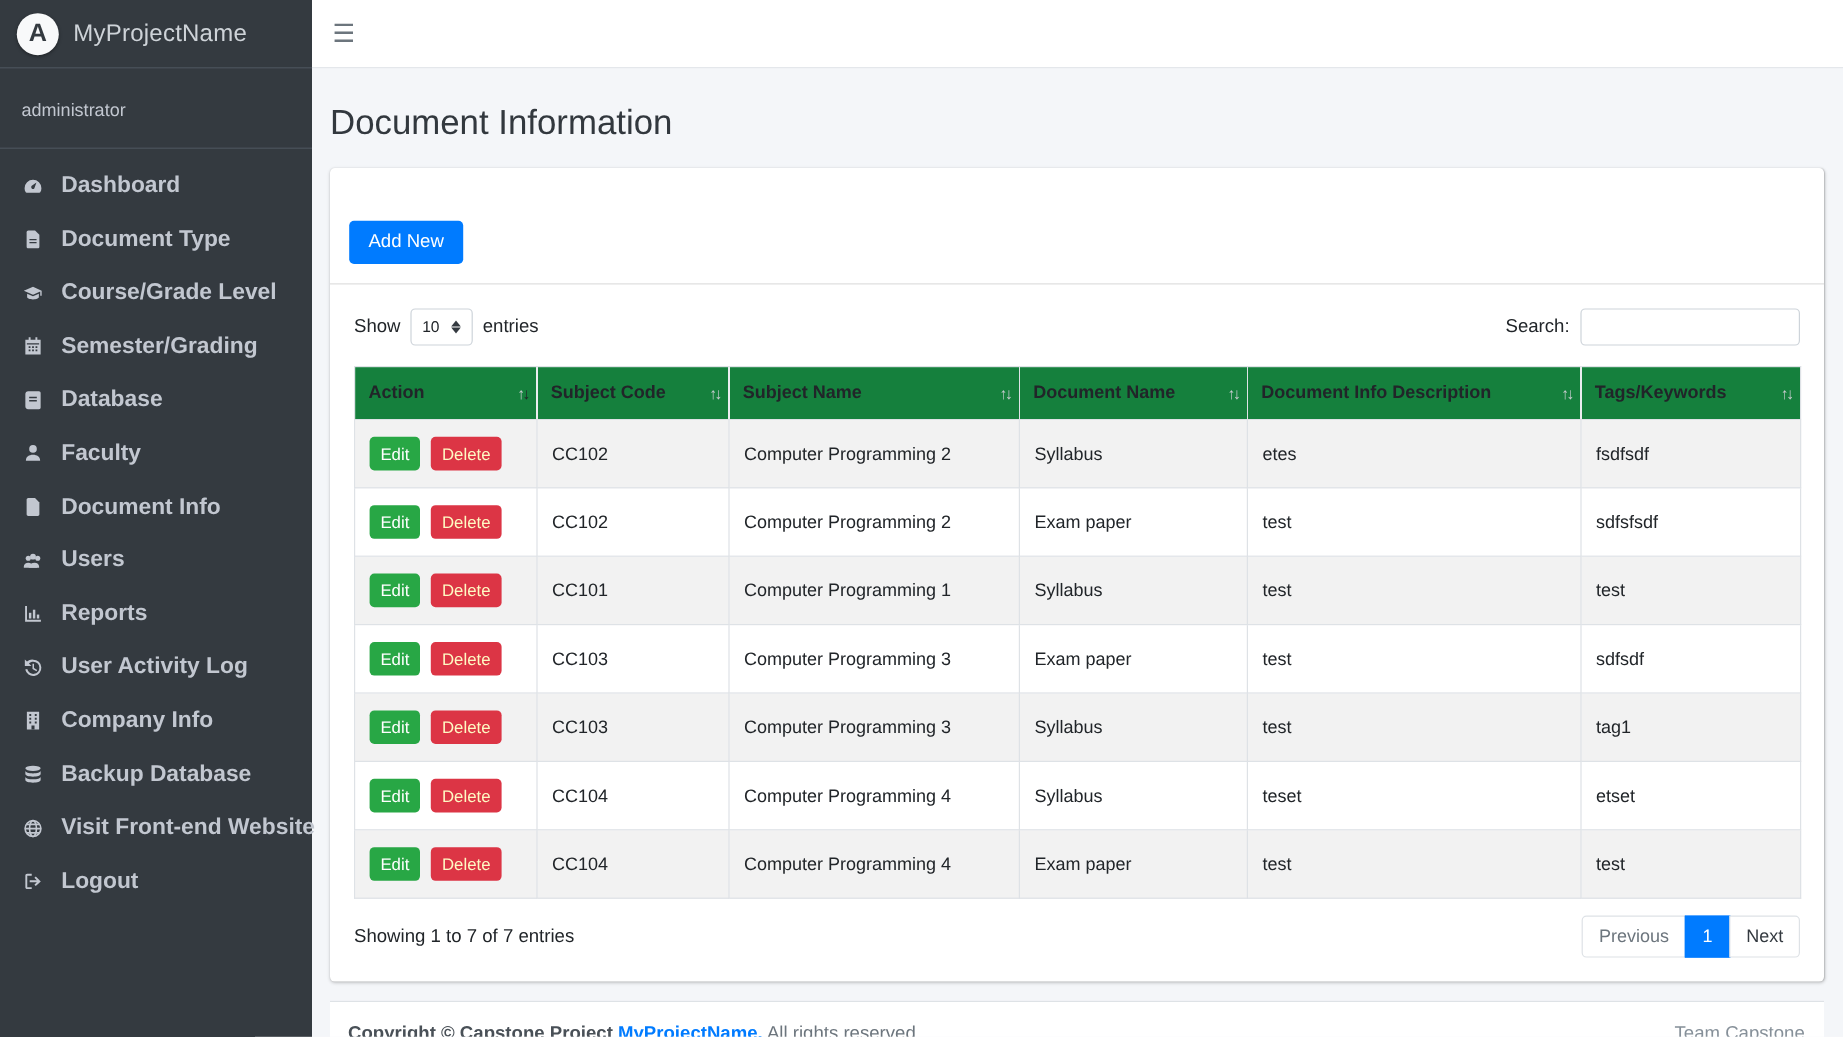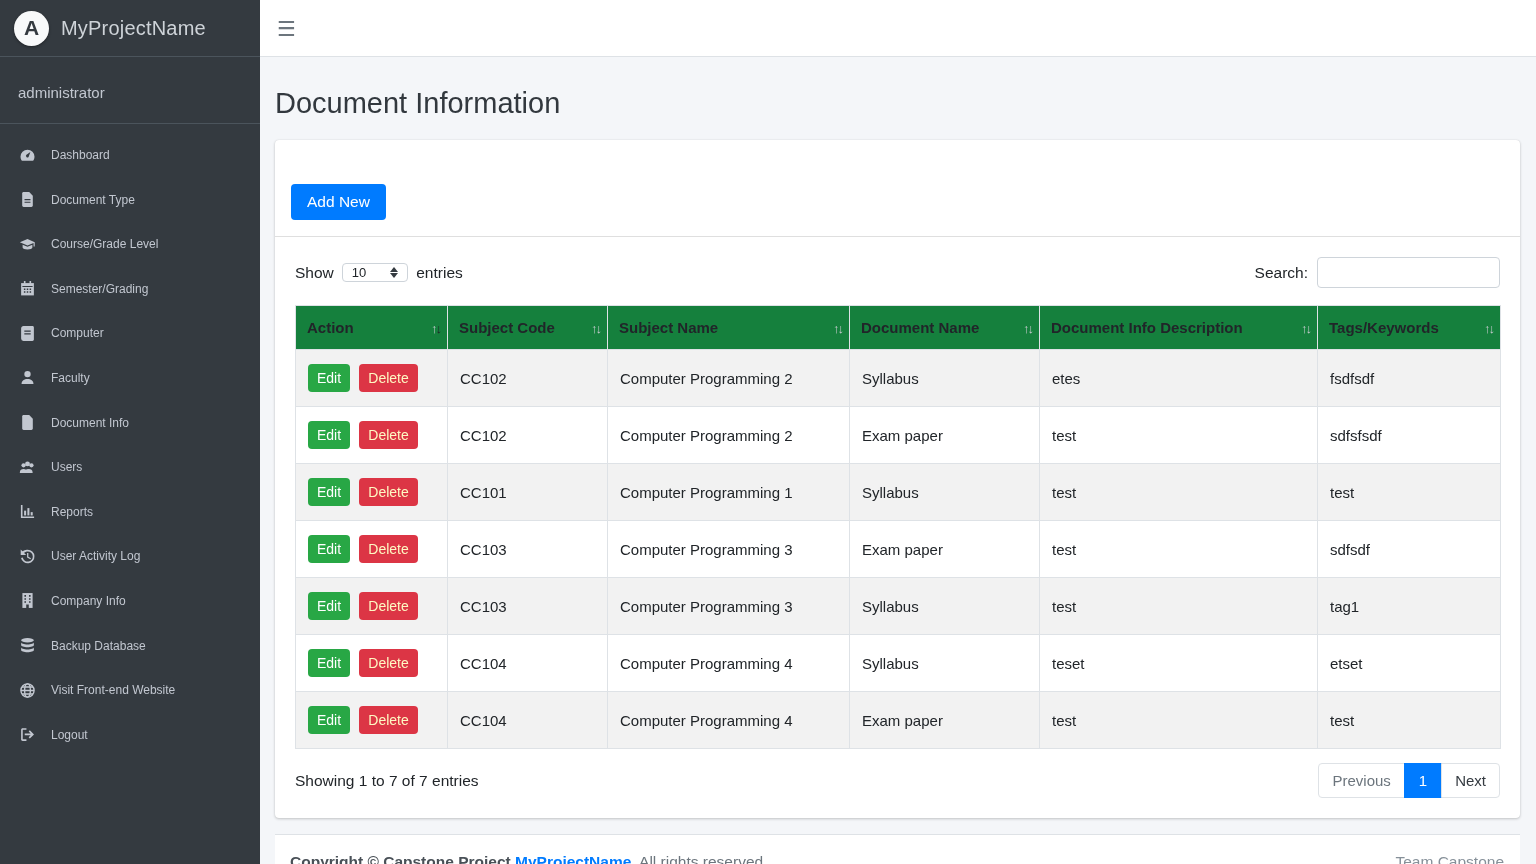--- a/index.html
+++ b/index.html
@@ -23,39 +23,39 @@
   .brand-name{color:#ced3d8;font-size:20px;font-weight:300;letter-spacing:.2px;}
   .user-panel{padding:27px 18px 22px 18px;border-bottom:1px solid #4b545c;}
   .user-name{color:var(--sidebar-text);font-size:15px;}
   .nav{list-style:none;margin:0;padding:13px 8px;}
   .nav-item{display:flex;align-items:center;height:36px;margin-bottom:8.6px;padding:0 8px;
     border-radius:4px;color:var(--sidebar-text);cursor:pointer;}
   .icon{width:22px;height:17px;display:inline-flex;align-items:center;justify-content:center;
     margin-right:13px;flex:0 0 22px;}
   .icon svg{width:17px;height:17px;fill:currentColor;}
   .icon.globe svg{fill:none;}
-  .nav-label{font-size:12px;white-space:nowrap;}
+  .nav-label{font-size:19px;white-space:nowrap;font-weight:bold;}
   
   .main{margin-left:260px;width:1276px;}
   .topbar{height:57px;background:#fff;border-bottom:1px solid var(--border);
     display:flex;align-items:center;padding:0 17px;}
   .hamburger{color:#6c757d;font-size:21px;cursor:pointer;line-height:1;}
   
   .content{background:var(--content-bg);padding:16px 16px 0 15px;min-height:753px;}
   .page-title{font-size:29px;font-weight:400;color:#32383e;margin:14px 0 20px 0;}
   .card{background:#fff;border-radius:4px;box-shadow:0 0 1px rgba(0,0,0,.125),0 1px 3px rgba(0,0,0,.2);}
   .card-header{padding:16px;border-bottom:1px solid rgba(0,0,0,.125);}
   .btn-primary{background:var(--accent);color:#fff;border:none;border-radius:4px;
     padding:9px 16px;font-size:15.5px;cursor:pointer;font-family:inherit;margin-top:28px;}
   .card-body{padding:20px;}
   
   .controls{display:flex;justify-content:space-between;align-items:center;margin-bottom:17px;}
   .show-entries{display:flex;align-items:center;gap:8px;font-size:15.5px;}
-  .length-select{display:inline-flex;align-items:center;gap:24px;border:1px solid #ced4da;
-    border-radius:4px;padding:4px 9px;height:19px;cursor:pointer;background:#fff;}
+  .length-select{display:inline-flex;align-items:center;gap:10px;border:1px solid #ced4da;
+    border-radius:4px;padding:4px 9px;height:31px;cursor:pointer;background:#fff;}
   .length-value{font-size:13px;}
   .select-arrows{display:flex;flex-direction:column;gap:1px;}
   .select-arrows i{display:block;width:0;height:0;border-left:4px solid transparent;border-right:4px solid transparent;}
   .arrow-up{border-bottom:5px solid #343a40;}
   .arrow-down{border-top:5px solid #343a40;}
   .search-wrap{display:flex;align-items:center;gap:9px;font-size:15.5px;}
   .search-input{width:183px;height:31px;border:1px solid #ced4da;border-radius:4px;padding:0 8px;
     font-family:inherit;font-size:14px;}
   
   table{border-collapse:collapse;width:100%;table-layout:fixed;}
@@ -143,21 +143,21 @@
     <span class="nav-label">Semester/Grading</span>
   </li>
 
   <li class="nav-item">
     <span class="icon">
           <svg viewBox="0 0 16 16">
             <path d="M4.2 1h8.5c.7 0 1.3.6 1.3 1.3v11.4c0 .7-.6 1.3-1.3 1.3H4.2A2.2 2.2 0 0 1 2 12.8V3.2C2 2 3 1 4.2 1z"></path>
             <path fill="#343a40" d="M5 5.2h6v1.2H5zM5 7.8h6V9H5z"></path>
           </svg>
         </span>
-    <span class="nav-label">Computer</span>
+    <span class="nav-label">Database</span>
   </li>
 
   <li class="nav-item">
     <span class="icon">
           <svg viewBox="0 0 16 16">
             <circle cx="8" cy="4.8" r="3"></circle>
             <path d="M2.4 14c0-3 2.5-4.6 5.6-4.6S13.6 11 13.6 14z"></path>
           </svg>
         </span>
     <span class="nav-label">Faculty</span>

